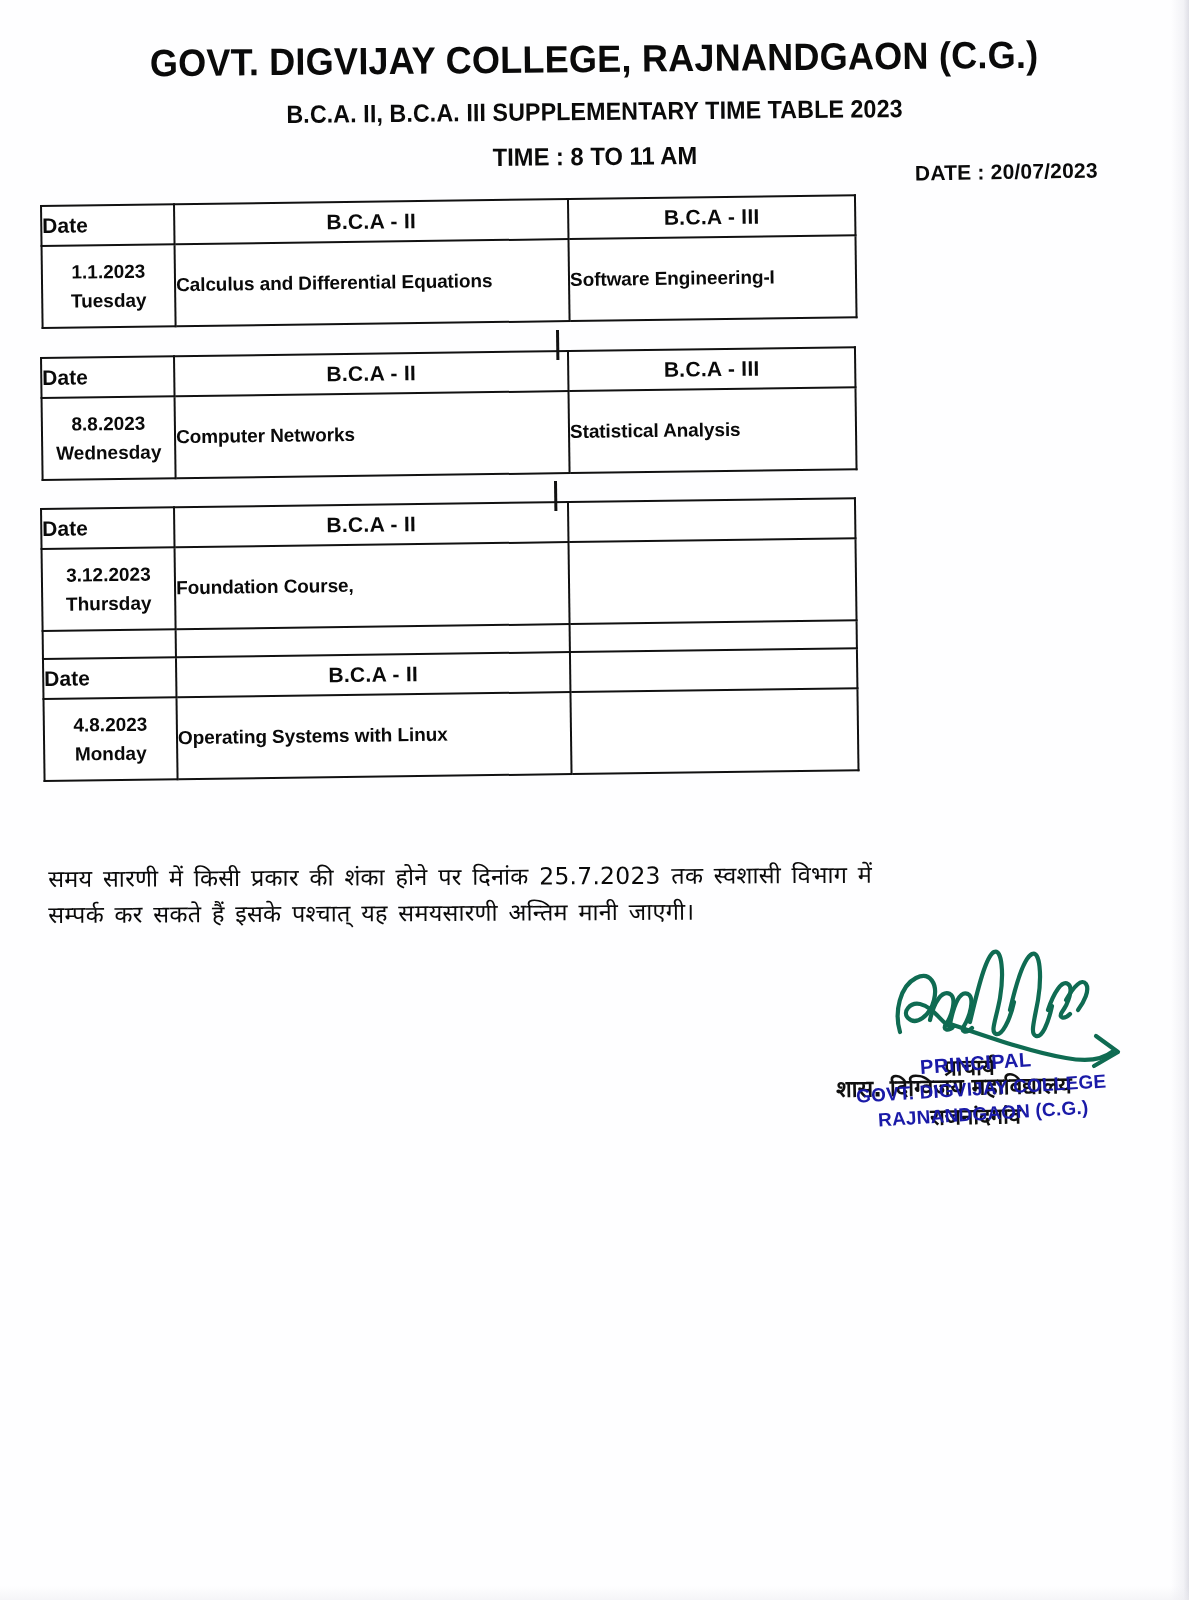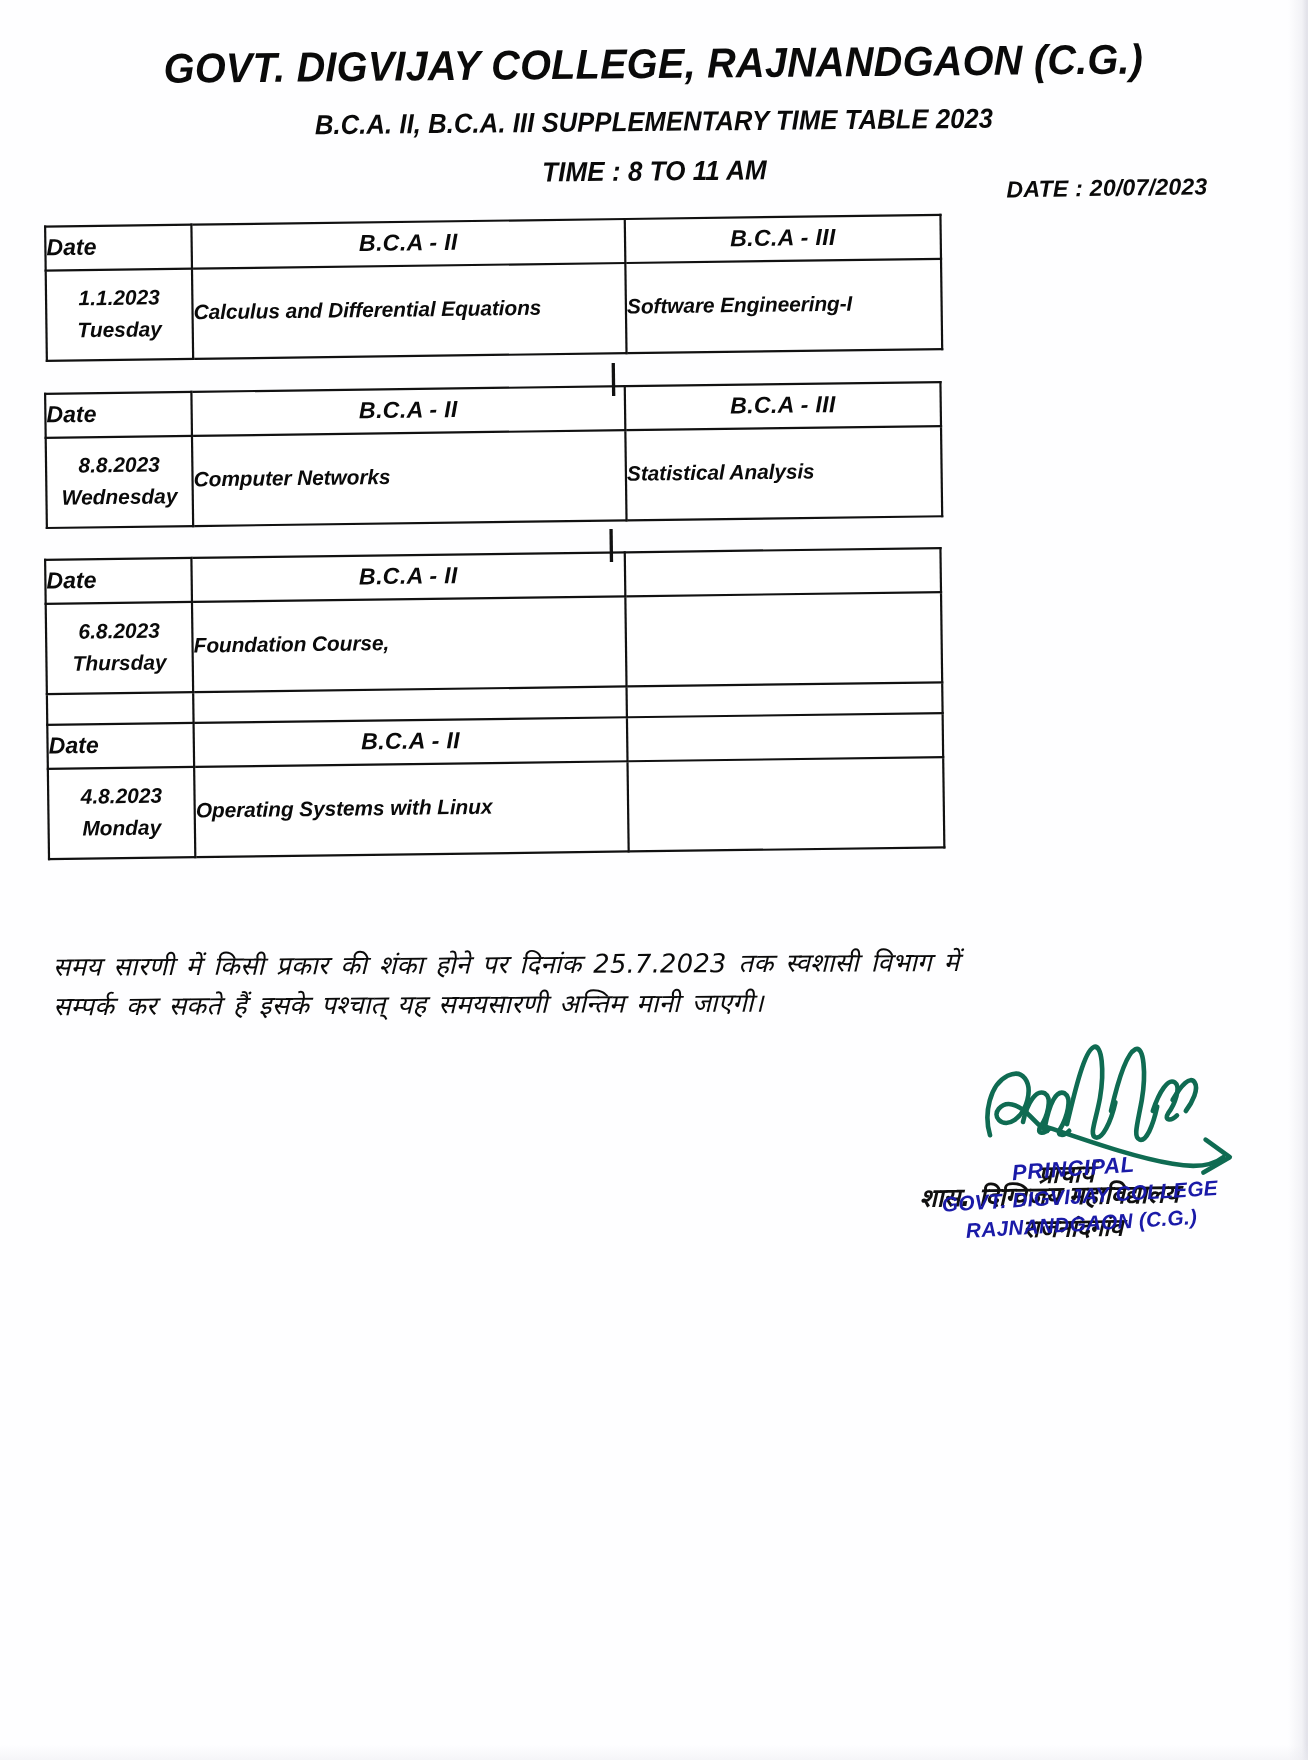--- a/index.html
+++ b/index.html
@@ -14,21 +14,20 @@
     overflow: hidden;
     font-family: "Liberation Sans", sans-serif;
     color: #0a0a0a;
   }
 
   
   #page {
     position: absolute;
     inset: 0;
     background: #fefeff;
-    font-style: italic;
   }
   .scan-edge-right {
     position: absolute;
     top: 0;
     right: 0;
     width: 18px;
     height: 1600px;
     background: linear-gradient(to right, rgba(250,250,252,0) 0%, rgba(232,232,238,0.55) 70%, rgba(215,215,224,0.8) 100%);
     pointer-events: none;
   }
@@ -279,21 +278,21 @@
 
   <table class="tbl" id="table-block-3">
     <tbody>
       <tr>
         <td class="c-date hdr-date">Date</td>
         <td class="c-two hdr-course">B.C.A - II</td>
         <td class="c-three hdr-course"></td>
       </tr>
       <tr>
         <td class="c-date cell-date">
-          <span>6.8.2023</span><br>
+          <span>3.12.2023</span><br>
           <span>Thursday</span>
         </td>
         <td class="c-two cell-subject">Foundation Course,</td>
         <td class="c-three cell-empty"></td>
       </tr>
       <tr class="spacer-row">
         <td class="c-date"></td>
         <td class="c-two"></td>
         <td class="c-three"></td>
       </tr>

